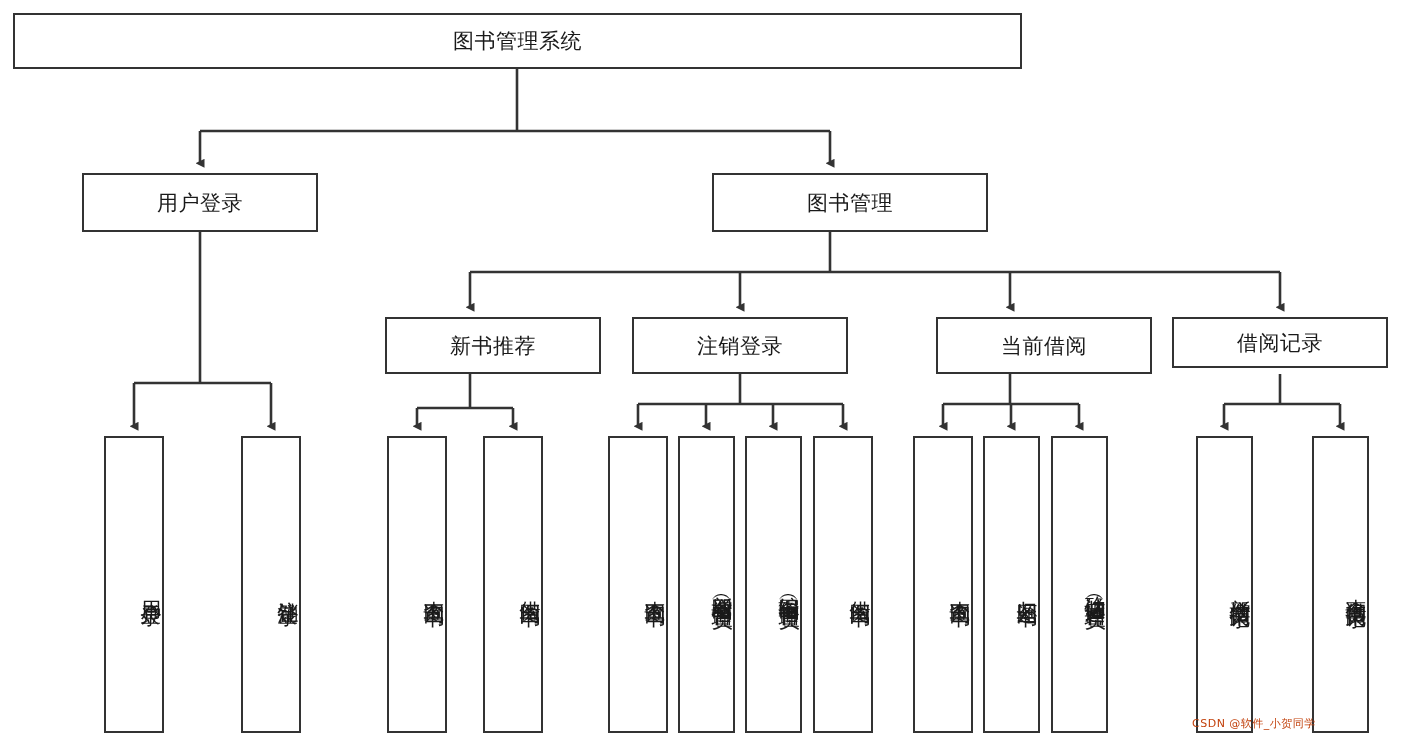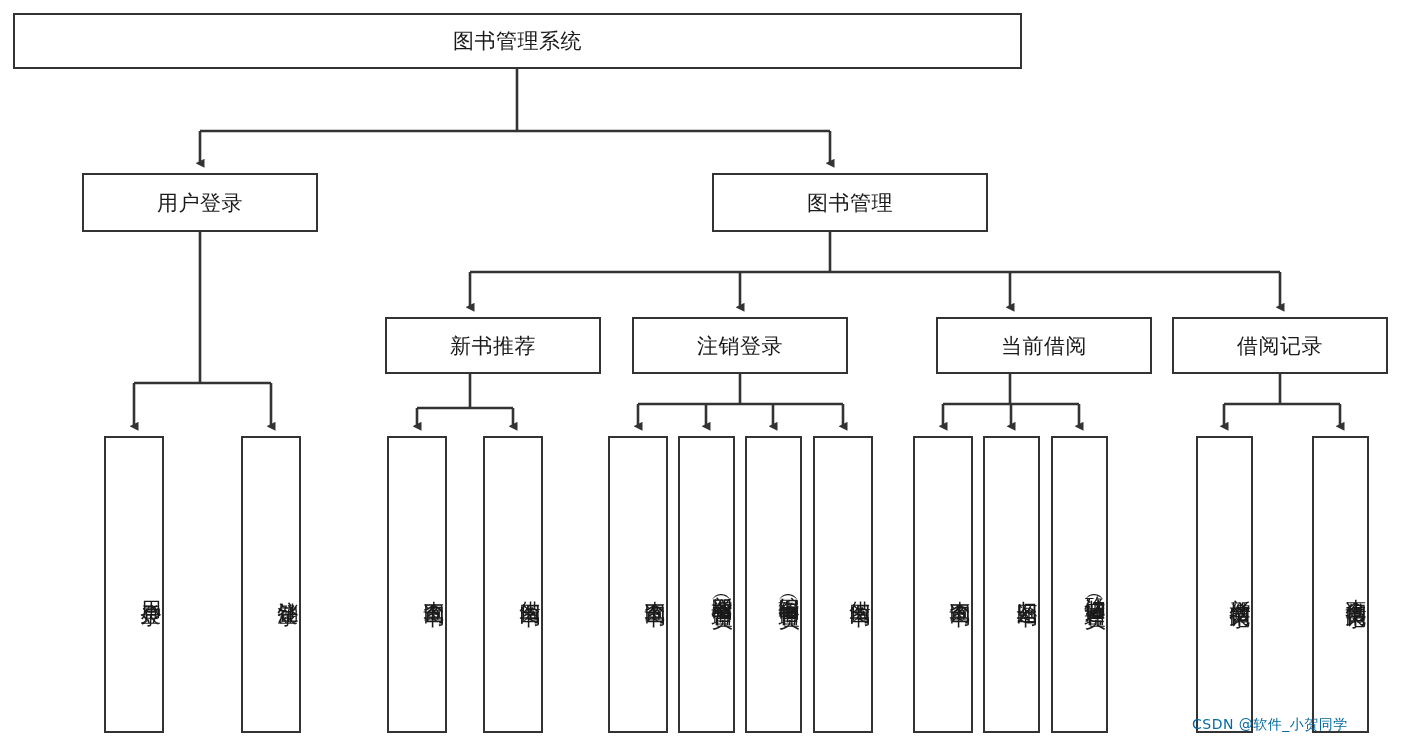--- a/index.html
+++ b/index.html
@@ -48,22 +48,22 @@
     padding-top: 6px;
     align-items: flex-start;
     justify-content: center;
   }
   .node-v-label {
     writing-mode: vertical-rl;
     text-orientation: upright;
   }
   .watermark {
     position: absolute;
-    font-size: 14px;
-    color: #0369a1;
+    font-size: 11px;
+    color: #c2410c;
     white-space: nowrap;
     letter-spacing: 0.5px;
   }
 </style>
 </head>
 <body>
 
 <div id="stage">
 
   <svg id="diagram-svg" viewBox="0 0 1405 747" xmlns="http://www.w3.org/2000/svg">
@@ -129,21 +129,21 @@
 
   <div class="node-box node-h" style="left:362px; top:317px; width:216px; height:57px;margin-left:23px;">
     <span>新书推荐</span>
   </div>
   <div class="node-box node-h" style="left:632px; top:317px; width:216px; height:57px;">
     <span>注销登录</span>
   </div>
   <div class="node-box node-h" style="left:902px; top:317px; width:216px; height:57px;margin-left:34px;">
     <span>当前借阅</span>
   </div>
-  <div class="node-box node-h" style="left:1172px; top:317px; width:216px; height:57px;">
+  <div class="node-box node-h" style="left:1172px; top:317px; width:216px; height:51px;">
     <span>借阅记录</span>
   </div>
 
   <div class="node-box node-v" style="left:104px; top:436px; width:60px; height:297px;">
     <span class="node-v-label">用户登录</span>
   </div>
   <div class="node-box node-v" style="left:241px; top:436px; width:60px; height:297px;">
     <span class="node-v-label">注销登录</span>
   </div>
   <div class="node-box node-v" style="left:387px; top:436px; width:60px; height:297px;">

